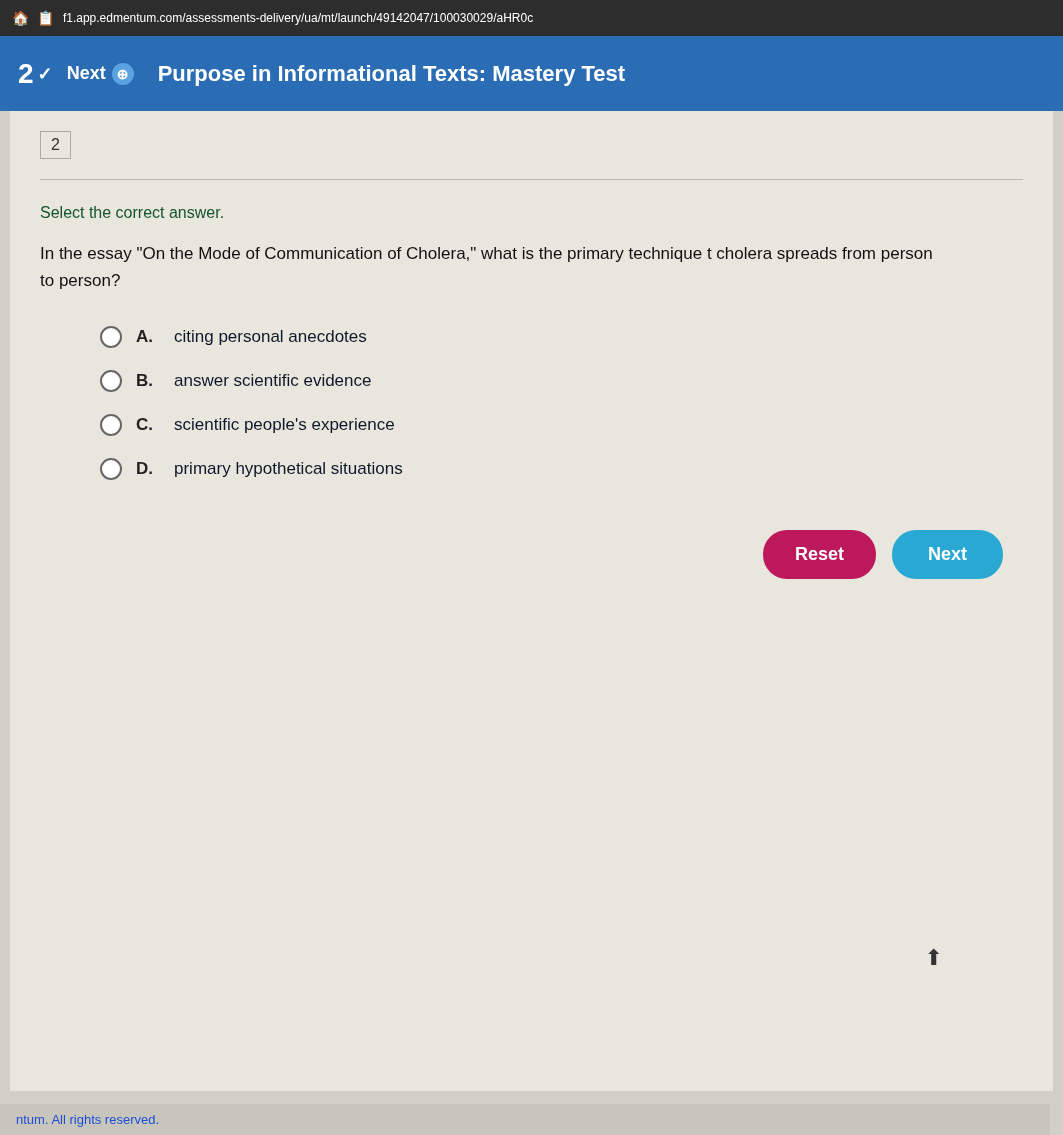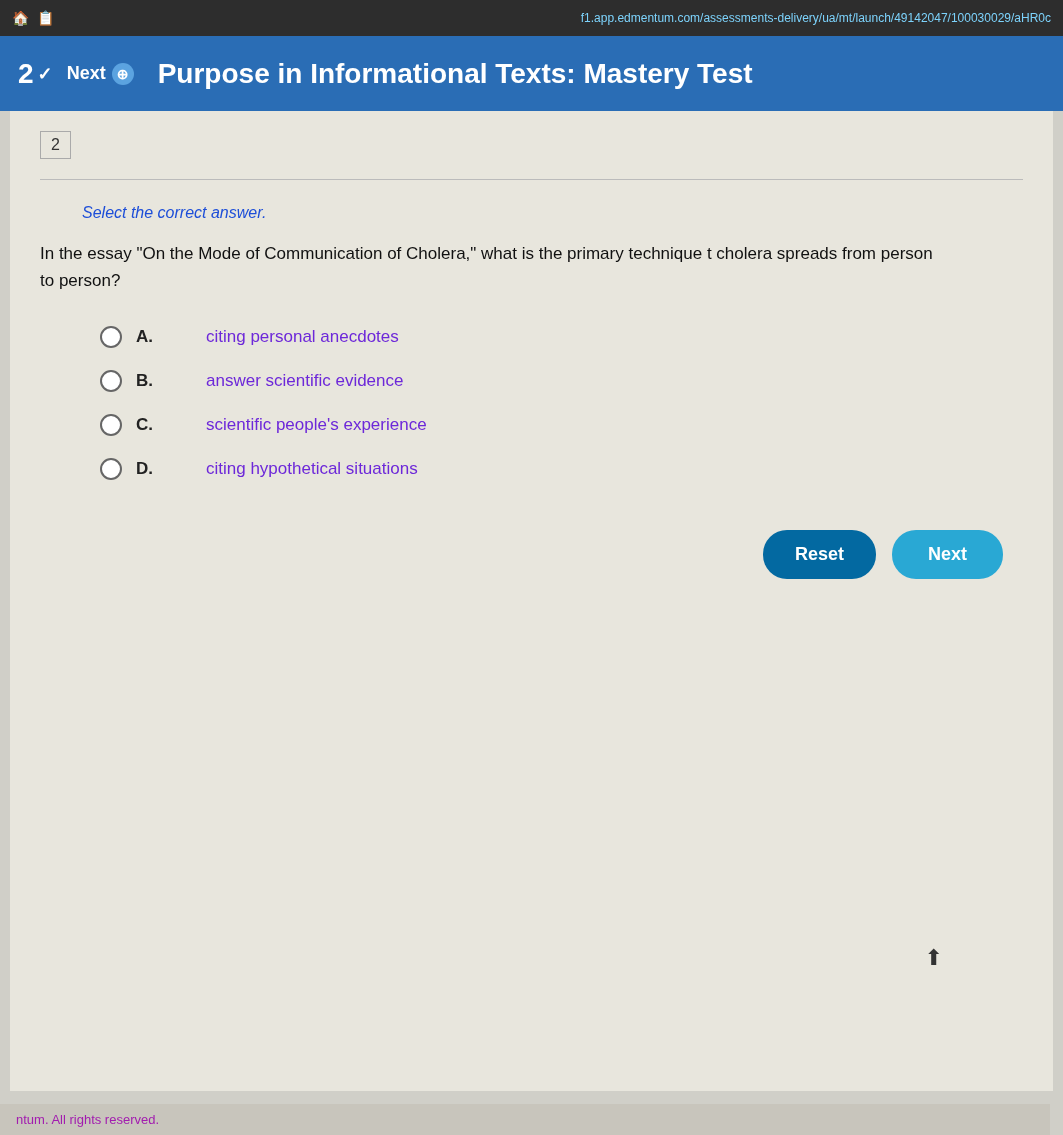--- a/index.html
+++ b/index.html
@@ -25,24 +25,23 @@
       padding: 0 12px;
       gap: 8px;
     }
 
     .browser-icon {
       color: #aaa;
       font-size: 14px;
     }
 
     .browser-url {
-      color: #7dd3fc;
+      color: #ffffff;
       font-size: 12px;
       flex: 1;
-      text-align: right;
     }
 
     
     .nav-bar {
       background: #2a6db5;
       height: 75px;
       display: flex;
       align-items: center;
       padding: 0 18px;
       gap: 14px;
@@ -81,21 +80,21 @@
       background: #5ba3e0;
       display: flex;
       align-items: center;
       justify-content: center;
       font-size: 14px;
       color: white;
     }
 
     .nav-title {
       color: white;
-      font-size: 28px;
+      font-size: 22px;
       font-weight: bold;
       margin-left: 10px;
     }
 
     
     .main-content {
       background: #e8e6dd;
       margin: 0 10px;
       min-height: 980px;
       padding: 20px 30px 30px 30px;
@@ -113,24 +112,22 @@
     }
 
     .divider {
       border: none;
       border-top: 1px solid #bbb;
       margin-bottom: 24px;
     }
 
     .instruction-text {
       font-size: 16px;
-      color: #1d4ed8;
+      color: #14532d;
       margin-bottom: 18px;
-      font-style: italic;
-      margin-left: 42px;
     }
 
     .question-text {
       font-size: 17px;
       color: #111;
       line-height: 1.6;
       margin-bottom: 32px;
       max-width: 900px;
     }
 
@@ -162,35 +159,34 @@
 
     .choice-label {
       font-size: 17px;
       font-weight: bold;
       color: #222;
       min-width: 24px;
     }
 
     .choice-text {
       font-size: 17px;
-      color: #6d28d9;
-      margin-left: 32px;
+      color: #0f172a;
     }
 
     
     .action-buttons {
       display: flex;
       justify-content: flex-end;
       gap: 16px;
       margin-top: 30px;
       padding-right: 20px;
     }
 
     .reset-btn {
-      background: #0369a1;
+      background: #be185d;
       color: white;
       border: none;
       border-radius: 24px;
       padding: 14px 32px;
       font-size: 18px;
       font-weight: bold;
       cursor: pointer;
     }
 
     .next-btn {
@@ -206,21 +202,21 @@
 
     
     .footer {
       position: absolute;
       bottom: 0;
       left: 0;
       right: 13px;
       background: #c8c5bc;
       padding: 8px 16px;
       font-size: 13px;
-      color: #a21caf;
+      color: #1d4ed8;
     }
 
     
     .cursor-indicator {
       position: absolute;
       bottom: 120px;
       right: 110px;
       font-size: 22px;
       color: #333;
     }
@@ -272,21 +268,21 @@
 
     <div class="choice-item">
       <div class="choice-radio"></div>
       <span class="choice-label">C.</span>
       <span class="choice-text">scientific people's experience</span>
     </div>
 
     <div class="choice-item">
       <div class="choice-radio"></div>
       <span class="choice-label">D.</span>
-      <span class="choice-text">citing hypothetical situations</span>
+      <span class="choice-text">primary hypothetical situations</span>
     </div>
 
   </div>
 
   <div class="action-buttons">
     <button class="reset-btn">Reset</button>
     <button class="next-btn">Next</button>
   </div>
 
   

